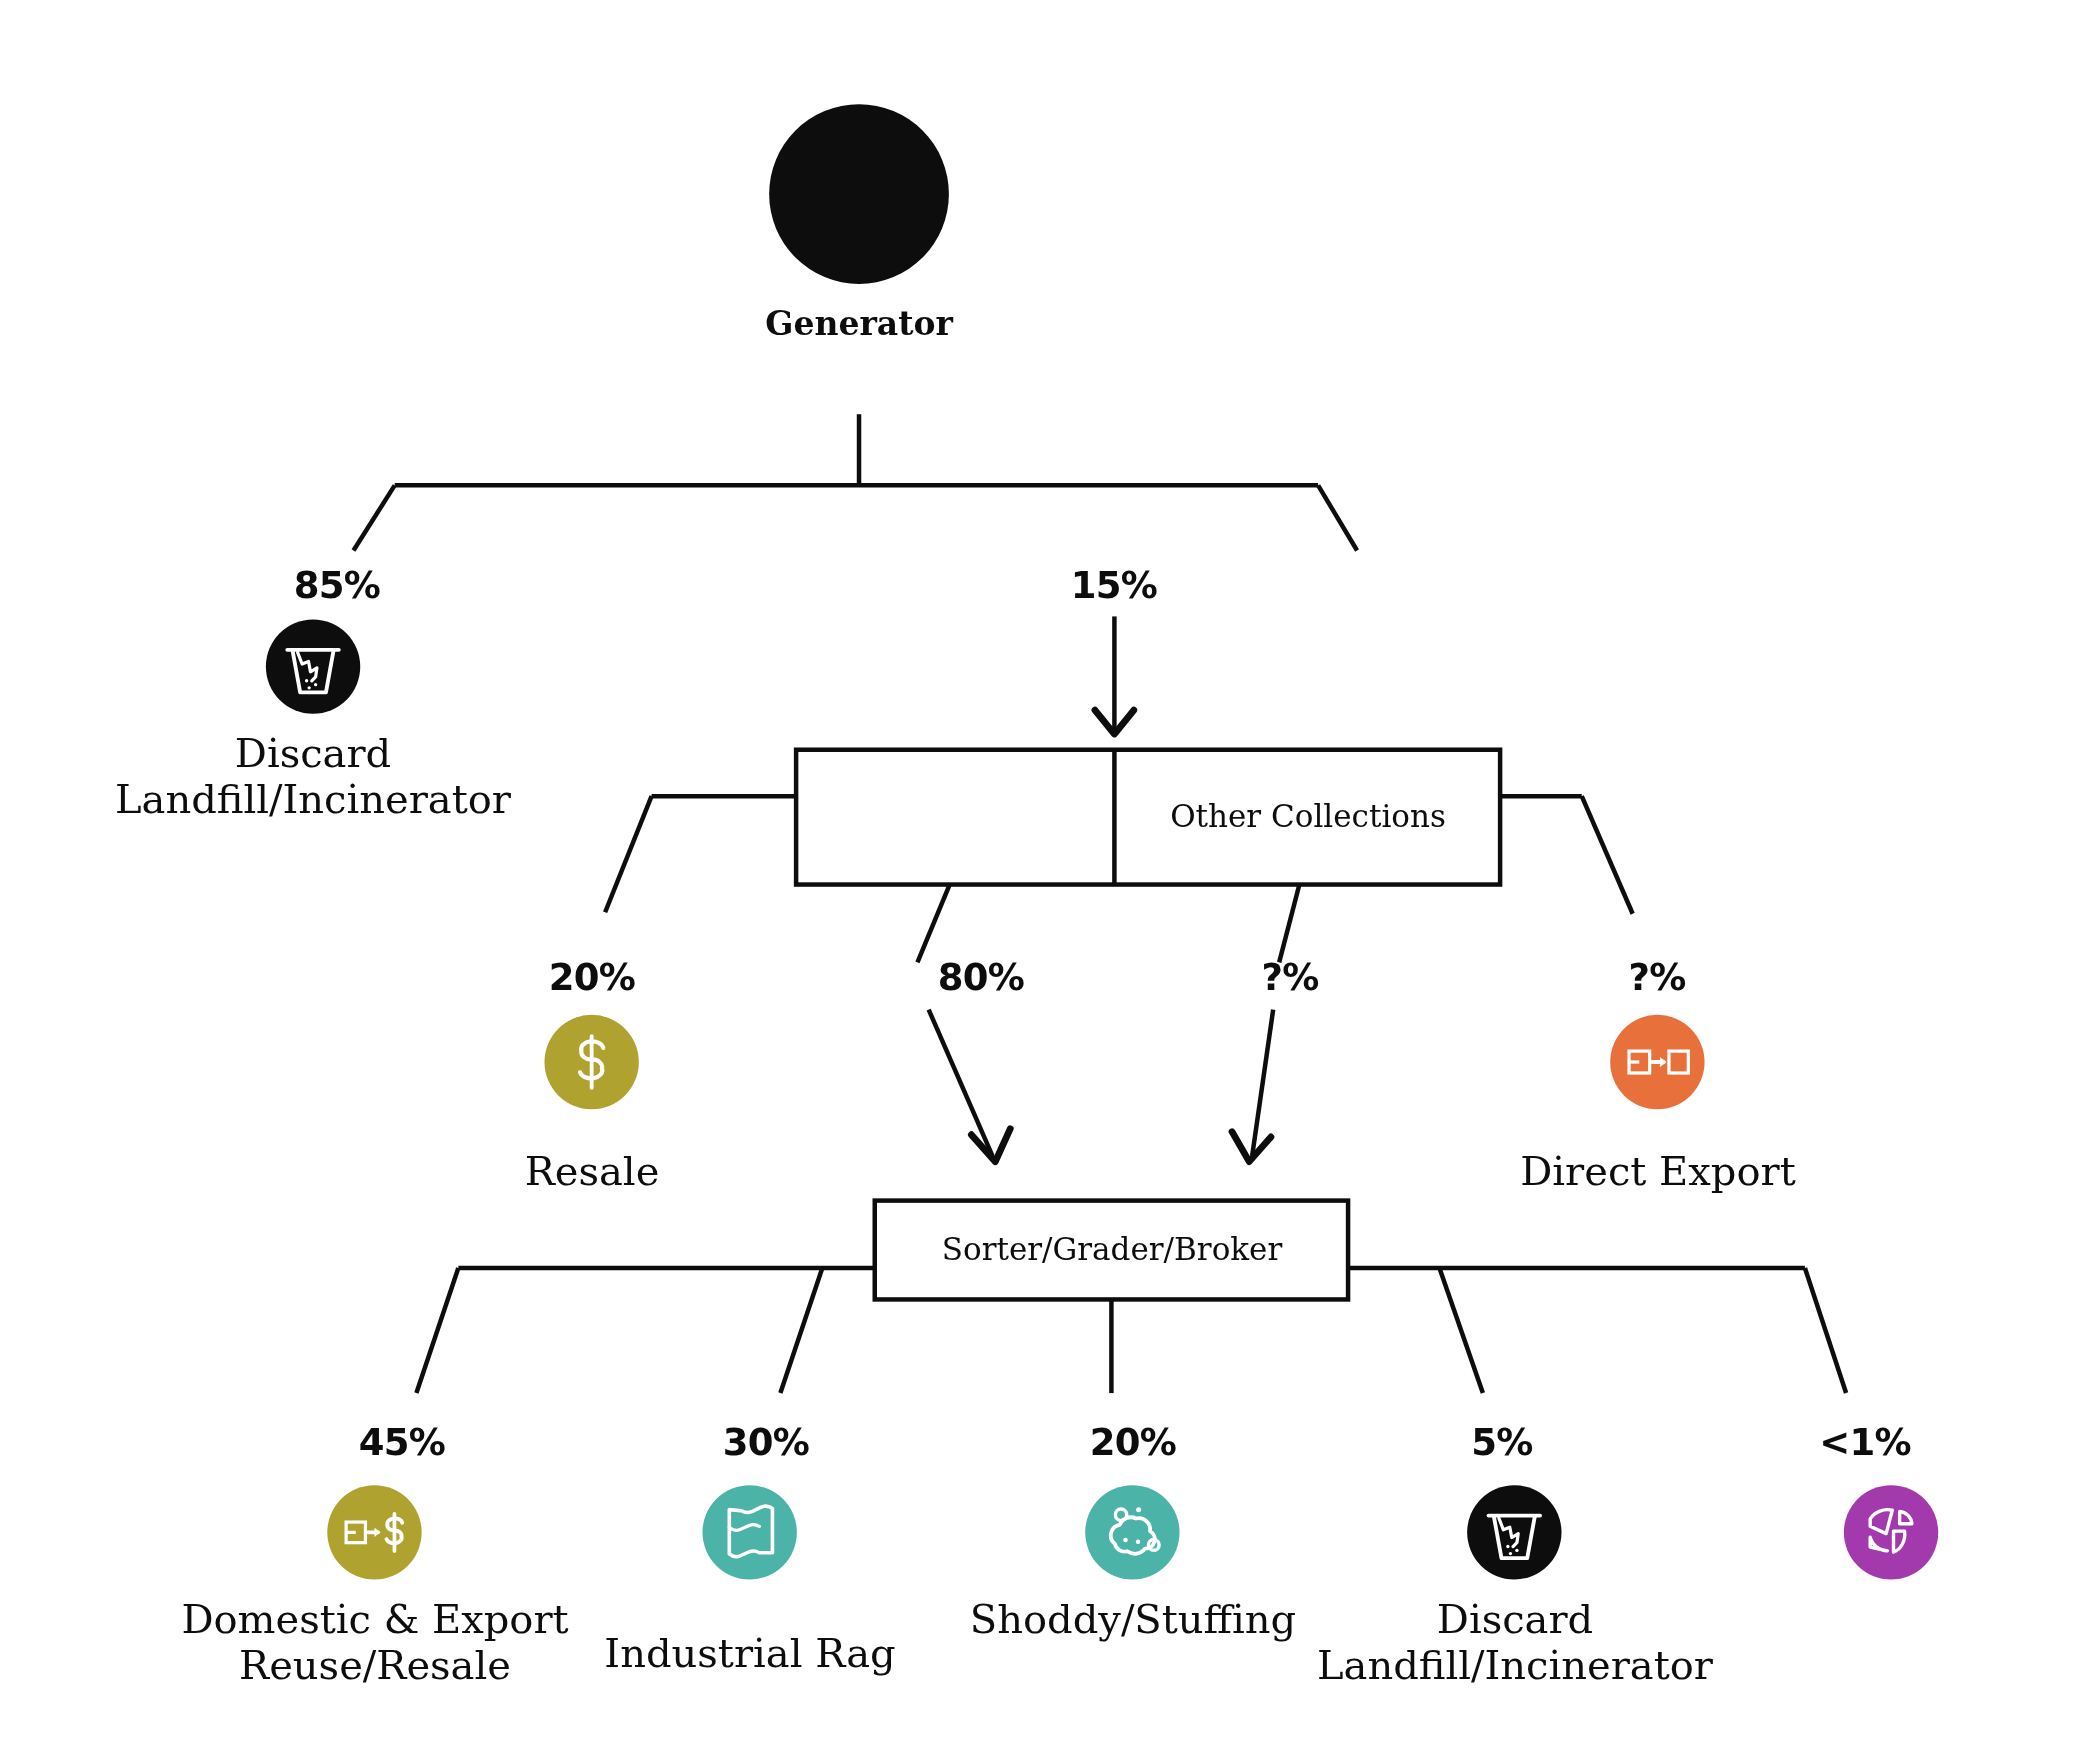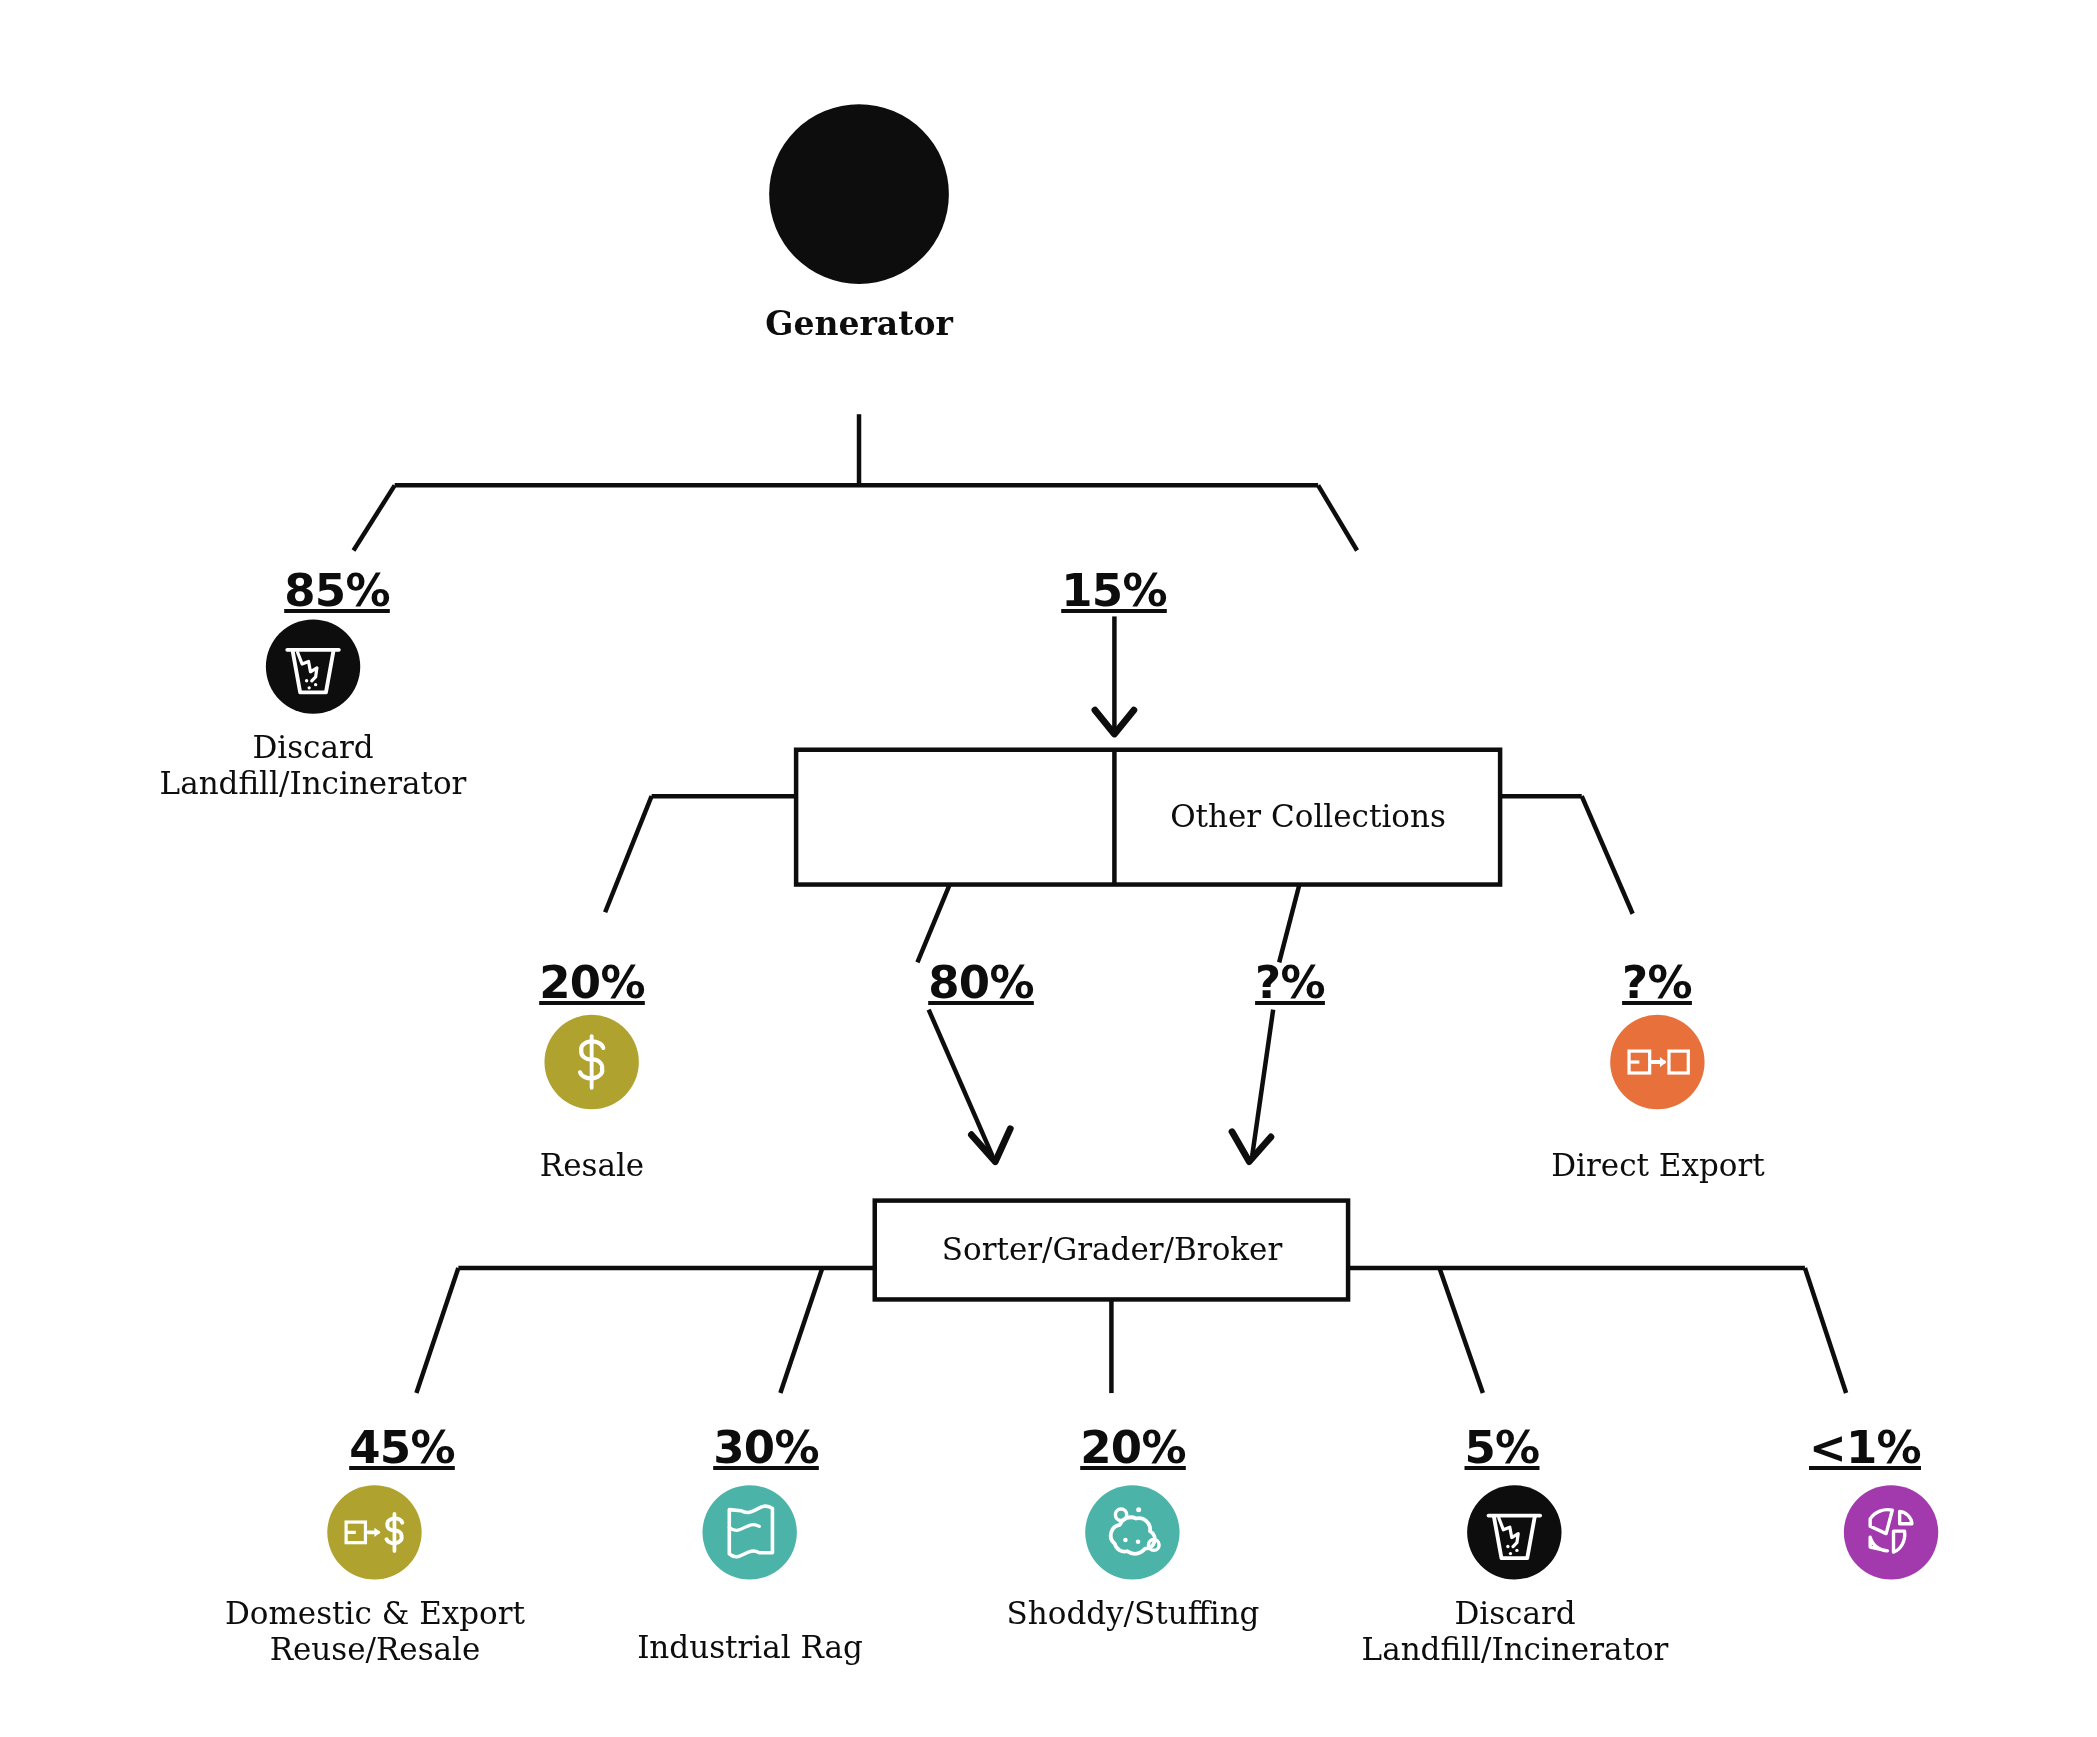--- a/index.html
+++ b/index.html
@@ -16,25 +16,24 @@
     text-align:center;
     color:#0d0d0d;
     line-height:1.16;
     white-space:pre-line;
     transform:translateX(-50%);
     font-family:"DejaVu Serif", serif;
   }
   .pct{
     font-family:"DejaVu Sans", sans-serif;
     font-weight:bold;
-    font-size:45px;
+    font-size:37px;
     letter-spacing:-0.7px;
-    text-decoration:underline;
-  }
-  .node-title{font-size:31px;}
+  }
+  .node-title{font-size:40px;}
   .node-title.bold{font-weight:bold;font-size:33px;}
   .boxtext{
     position:absolute;
     text-align:center;
     transform:translate(-50%,-50%);
     font-size:31px;
     line-height:1.2;
     color:#0d0d0d;
     white-space:pre-line;
     font-family:"DejaVu Serif", serif;

